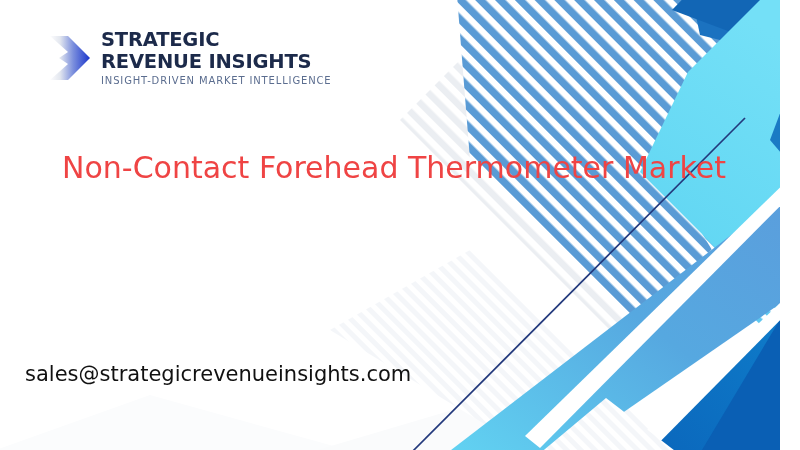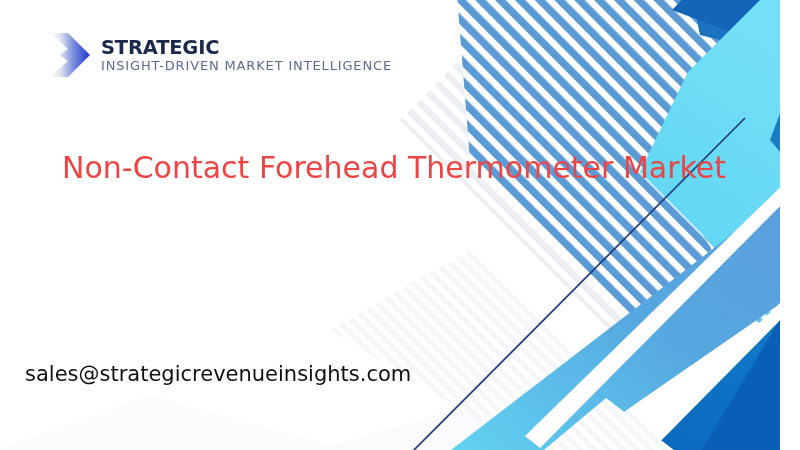--- a/index.html
+++ b/index.html
@@ -49,21 +49,21 @@
     font-family: "DejaVu Sans", sans-serif;
     font-weight: 700;
     font-size: 19.5px;
     letter-spacing: -0.2px;
     color: #1c2a4a;
   }
   .logo-line1 { margin-bottom: 2px; }
   .logo-line2 { margin-bottom: 5px; }
   .logo-tagline {
     font-family: "DejaVu Sans", sans-serif;
-    font-size: 13px;
+    font-size: 10px;
     font-weight: 500;
     letter-spacing: 0.85px;
     color: #5b6d8f;
     white-space: nowrap;
   }
 
   
   .title {
     position: absolute;
     left: 62px;
@@ -204,20 +204,21 @@
           <stop offset="0%" stop-color="#fdfdfe"></stop>
           <stop offset="25%" stop-color="#e3e7ef"></stop>
           <stop offset="58%" stop-color="#7b8fdd"></stop>
           <stop offset="100%" stop-color="#1a35cc"></stop>
         </linearGradient>
       </defs>
       <path d="M2,3 L20,3 L42,25 L20,47 L2,47 L20,31 L11,25 L20,19 Z" fill="url(#gMark)"></path>
     </svg>
     <div class="logo-text">
       <div class="logo-line1">STRATEGIC</div>
+      <div class="logo-line2">REVENUE INSIGHTS</div>
       <div class="logo-tagline">INSIGHT-DRIVEN MARKET INTELLIGENCE</div>
     </div>
   </div>
 
   <div class="title">Non-Contact Forehead Thermometer Market</div>
 
   <div class="email">sales@strategicrevenueinsights.com</div>
 
 </div>
 

